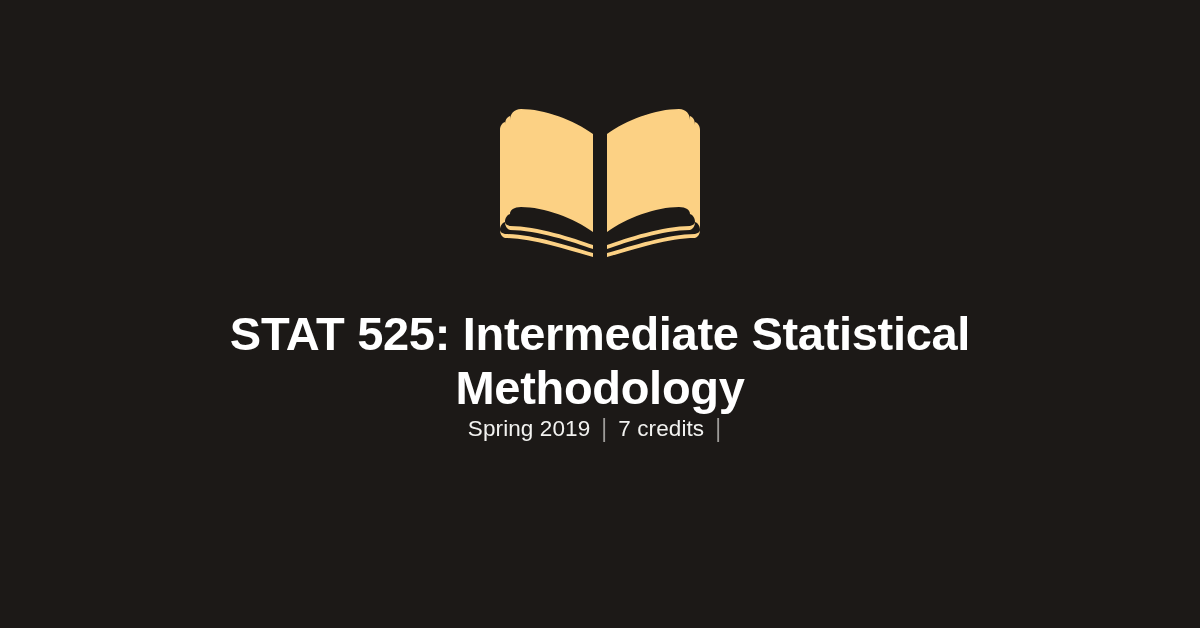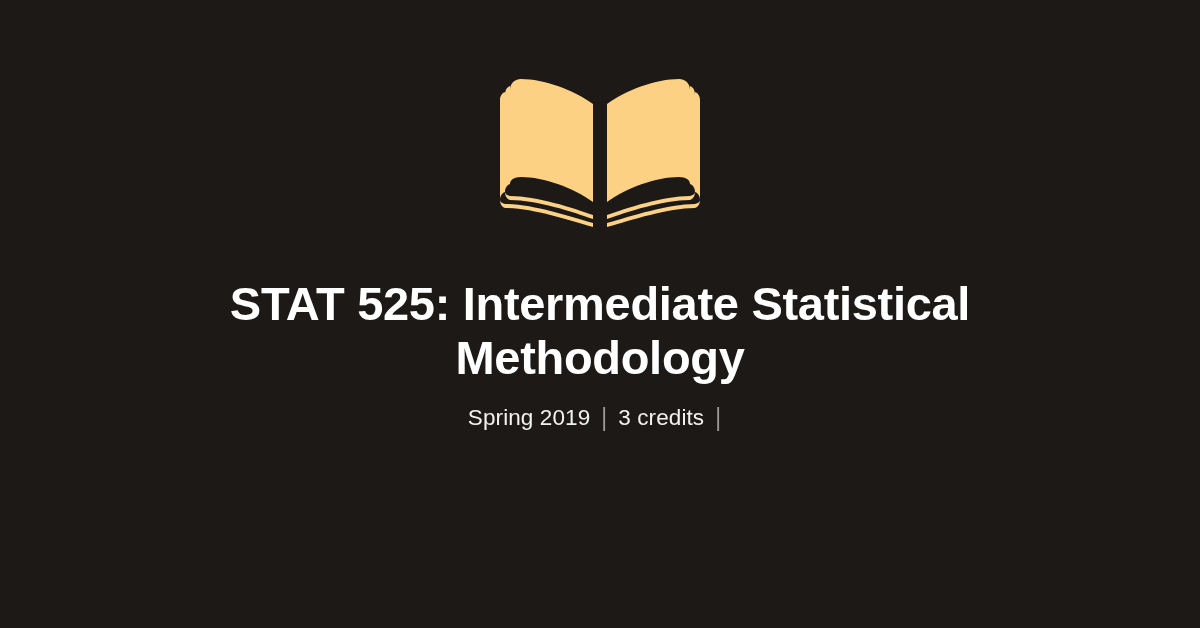--- a/index.html
+++ b/index.html
@@ -19,21 +19,21 @@
   }
 
   .card {
     width: 968px;
     height: 628px;
     position: relative;
     display: flex;
     flex-direction: column;
     align-items: center;
     justify-content: flex-start;
-    padding-top: 76px;
+    padding-top: 106px;
   }
 
   .book-icon {
     width: 208px;
     height: 154px;
     display: block;
     flex: none;
   }
 
   .title-block {
@@ -47,21 +47,20 @@
     font-family: "Liberation Sans", sans-serif;
     font-weight: bold;
     font-size: 47px;
     line-height: 1.14;
     letter-spacing: -0.3px;
     text-align: center;
     white-space: normal;
   }
 
   .meta-line {
-    margin-top: 19px;
     text-align: center;
     color: #f2f2f0;
     font-family: "Liberation Sans", sans-serif;
     font-size: 22.5px;
     font-weight: normal;
     line-height: 1.3;
     letter-spacing: 0.1px;
     display: flex;
     align-items: center;
     justify-content: center;
@@ -103,18 +102,18 @@
     <path d="M204 124 C204 128 202 131 199 132 C172 132 136 144 111 151 L111 147 C136 140 172 128 199 128 C202 127 204 126 204 124 Z" fill="#fcd184"></path>
     <path d="M199 116 C199 120 197 123 194 124 C167 124 131 136 111 143 L111 139 C131 132 167 120 194 120 C197 119 199 118 199 116 Z" fill="#fcd184"></path>
   </svg>
 
   <div class="title-block">
     <h1 class="course-title">STAT 525: Intermediate Statistical Methodology</h1>
 
     <div class="meta-line">
       <span class="meta-item">Spring 2019</span>
       <span class="meta-sep">|</span>
-      <span class="meta-item">3 credits</span>
+      <span class="meta-item">7 credits</span>
       <span class="meta-sep">|</span>
     </div>
   </div>
 
 </div>
 
 </body></html>

